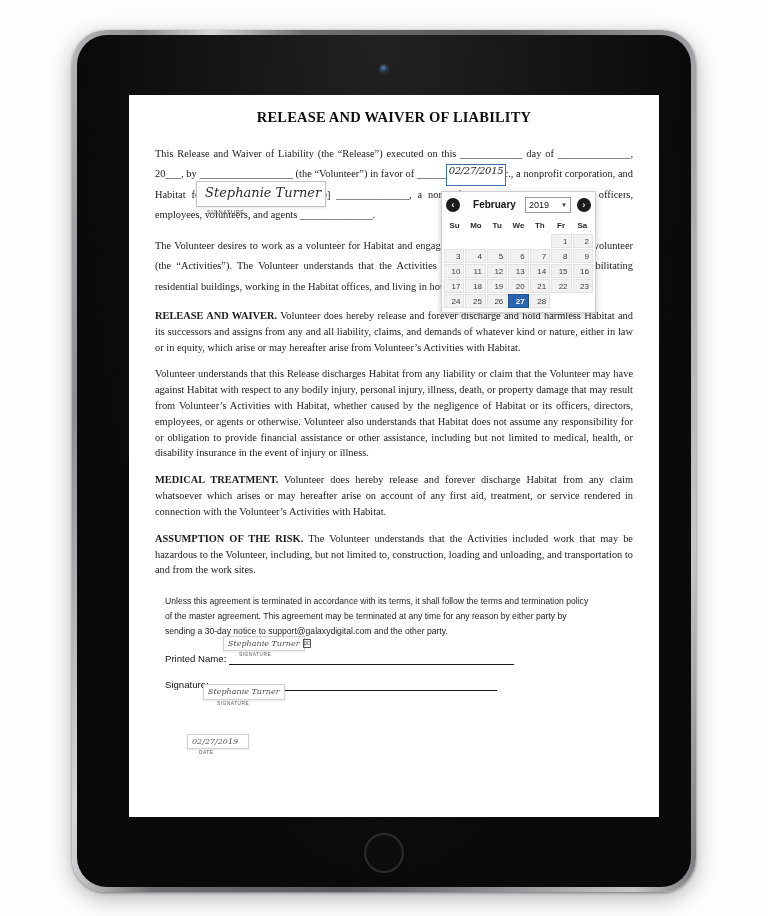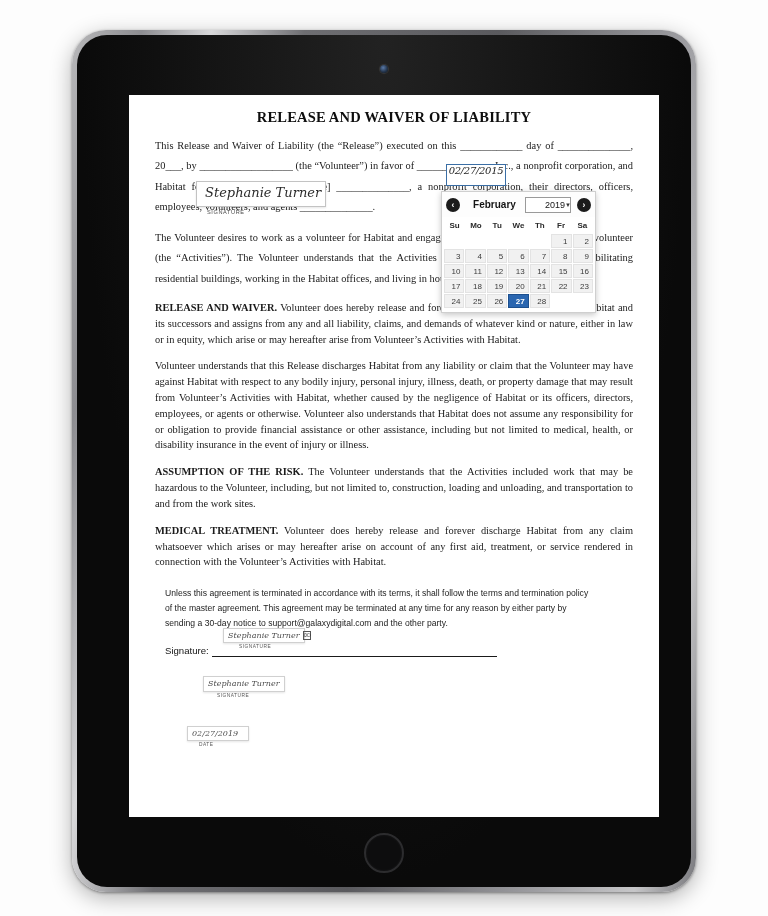--- a/index.html
+++ b/index.html
@@ -63,21 +63,21 @@
     background: #fff;
     padding: 14px 26px 0 26px;
     color: #141414;
   }
 
   .doc-title {
     text-align: center;
     font-weight: bold;
     font-size: 14.5px;
     letter-spacing: .2px;
-    margin-bottom: 10px;
+    margin-bottom: 18px;
     color: #0e0e0e;
   }
   .doc-alert {
     font-size: 10.8px;
     font-weight: 600;
     letter-spacing: -.1px;
     margin-bottom: 13px;
     color: #141414;
     white-space: nowrap;
   }
@@ -171,21 +171,21 @@
     padding-left: 4px;
   }
   #dp-year-select {
     flex: 0 0 auto;
     width: 46px; height: 16px;
     border: 1px solid #9a9a9a;
     background: #fff;
     font-size: 9px;
     color: #151515;
     display: flex; align-items: center;
-    padding: 0 19px;
+    padding: 0 3px;
     margin-right: 6px;
     position: relative;
   }
   #dp-year-value { flex: 1 1 auto; }
   .caret-down { font-size: 6px; color: #333; }
 
   #dp-weekdays {
     display: grid;
     grid-template-columns: repeat(7, 1fr);
     padding: 2px 2px 1px 2px;
@@ -312,33 +312,37 @@
           <div class="p">The Volunteer desires to work as a volunteer for Habitat and engage in the activities related to being a volunteer (the “Activities”).  The Volunteer understands that the Activities may include constructing and rehabilitating residential buildings, working in the Habitat offices, and living in housing provided by Habitat.</div>
 
           <div class="p tight">
             <b class="sec-title">RELEASE AND WAIVER.</b>
             <span>Volunteer does hereby release and forever discharge and hold harmless Habitat and its successors and assigns from any and all liability, claims, and demands of whatever kind or nature, either in law or in equity, which arise or may hereafter arise from Volunteer’s Activities with Habitat.</span>
           </div>
 
           <div class="p tight">Volunteer understands that this Release discharges Habitat from any liability or claim that the Volunteer may have against Habitat with respect to any bodily injury, personal injury, illness, death, or property damage that may result from Volunteer’s Activities with Habitat, whether caused by the negligence of Habitat or its officers, directors, employees, or agents or otherwise.  Volunteer also understands that Habitat does not assume any responsibility for or obligation to provide financial assistance or other assistance, including but not limited to medical, health, or disability insurance in the event of injury or illness.</div>
 
           <div class="p tight">
+            <b class="sec-title">MEDICAL TREATMENT.</b>
+            <span>Volunteer does hereby release and forever discharge Habitat from any claim whatsoever which arises or may hereafter arise on account of any first aid, treatment, or service rendered in connection with the Volunteer’s Activities with Habitat.</span>
+          </div>
+
+          <div class="p tight">
             <b class="sec-title">ASSUMPTION OF THE RISK.</b>
             <span>The Volunteer understands that the Activities included work that  may be hazardous to the Volunteer, including, but not limited to, construction, loading and unloading, and transportation to and from the work sites.</span>
           </div>
 
-          <div class="p tight">
-            <b class="sec-title">MEDICAL TREATMENT.</b>
-            <span>Volunteer does hereby release and forever discharge Habitat from any claim whatsoever which arises or may hereafter arise on account of any first aid, treatment, or service rendered in connection with the Volunteer’s Activities with Habitat.</span>
-          </div>
-
           <div class="clause">Unless this agreement is terminated in accordance with its terms, it shall follow the terms and termination policy of the master agreement. This agreement may be terminated at any time for any reason by either party by sending a 30-day notice to support@galaxydigital.com and the other party.</div>
 
 
           <div id="fields-container" style="position: relative;">
+              <div class="field-row">
+                <span class="field-label">Printed Name:</span>
+                <span class="field-line w-long"></span>
+              </div>
               <div class="field-row">
                 <span class="field-label">Signature:</span>
                 <span class="field-line w-long"></span>
               </div>
               <div class="mini-sig" style="left: 68px; top: -3px; width: 82px; height: 15px;">
                 <span class="glyph">Stephanie Turner</span>
                 <span class="trash-btn">⌦</span>
               </div>
               <div class="mini-cap" style="left: 84px; top: 13px;">SIGNATURE</div>
               <div class="mini-sig" style="left: 48px; top: 45px; width: 82px; height: 16px;">

